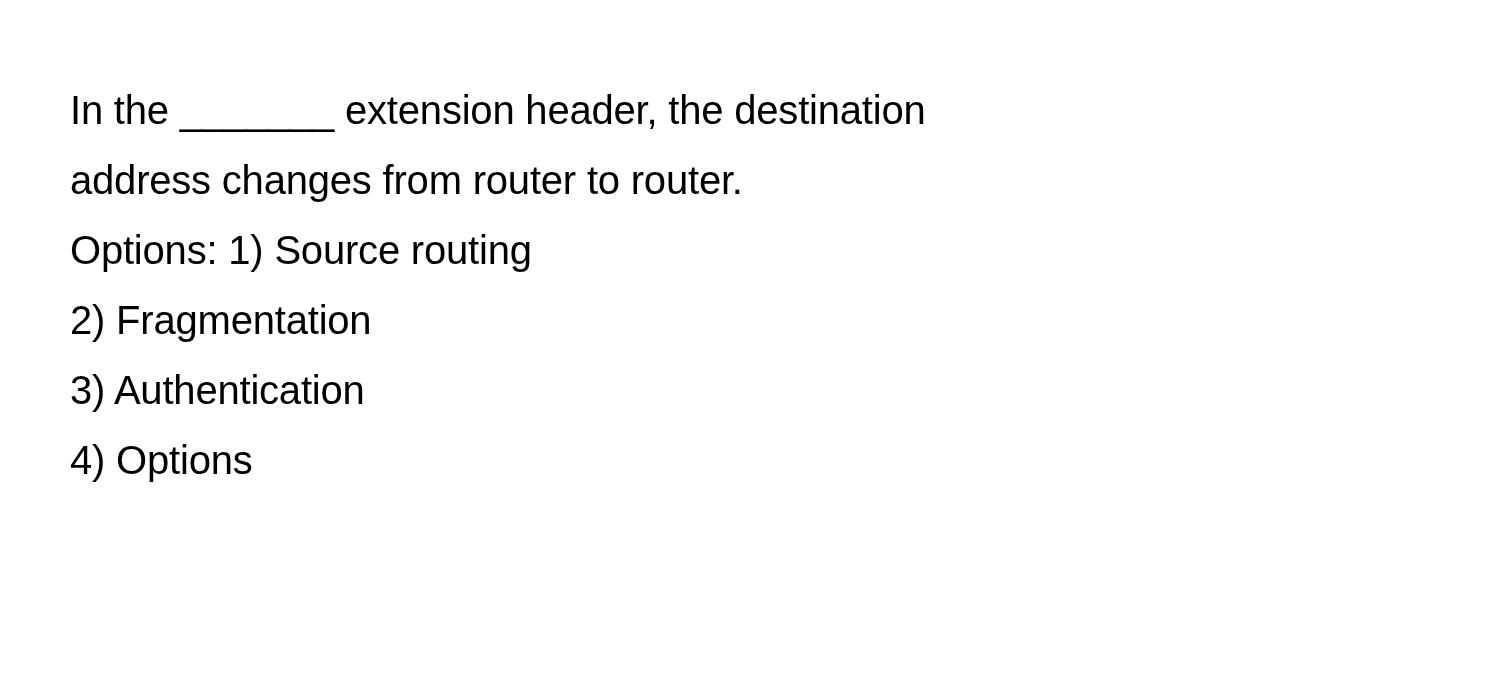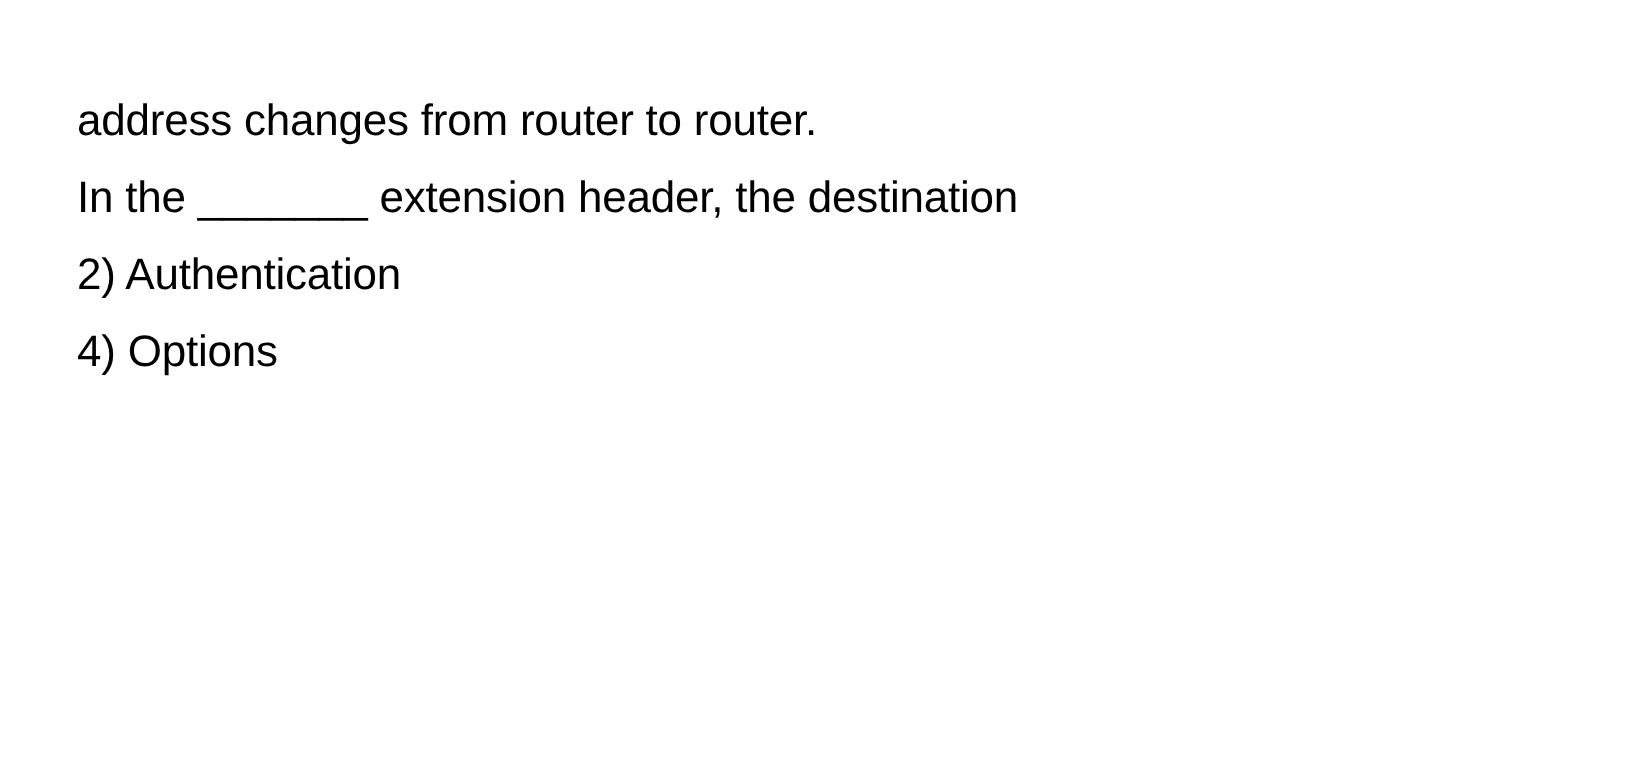--- a/index.html
+++ b/index.html
@@ -19,24 +19,36 @@
       line-height: 1.75;
       color: #000000;
       font-weight: 400;
       letter-spacing: -0.2px;
     }
   </style>
 </head>
 <body>
 
 <div class="question-text">
+  <div>In the _______ extension header, the destination</div>
   <div>address changes from router to router.</div>
-  <div>In the _______ extension header, the destination</div>
+  <div>
+    <span>Options:</span>
+    <span> </span>
+    <span>1)</span>
+    <span> </span>
+    <span>Source routing</span>
+  </div>
   <div>
     <span>2)</span>
+    <span> </span>
+    <span>Fragmentation</span>
+  </div>
+  <div>
+    <span>3)</span>
     <span> </span>
     <span>Authentication</span>
   </div>
   <div>
     <span>4)</span>
     <span> </span>
     <span>Options</span>
   </div>
 </div>
 

